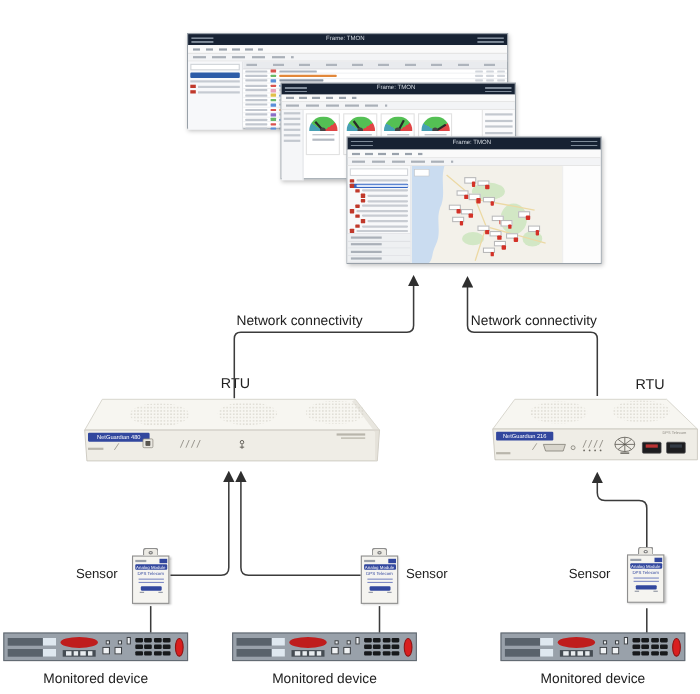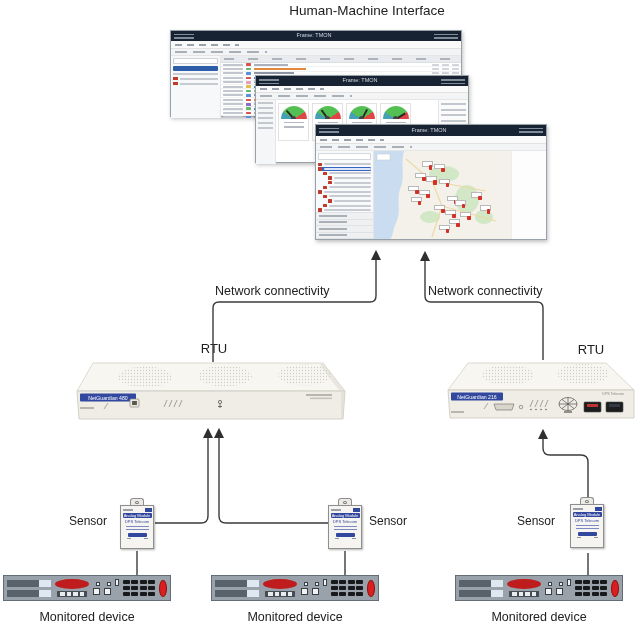--- a/index.html
+++ b/index.html
@@ -110,21 +110,20 @@
   .rknob{width:17px;height:17px;border-radius:50%;background:#d91f1f;border:1.5px solid #8e1414;box-sizing:border-box;}
 
   
   svg.rtu{position:absolute;z-index:2;overflow:visible;}
 </style>
 </head>
 <body>
 
 <div class="canvas">
 
-  <div class="dlabel center" style="left:217px;top:3px;width:300px;font-size:13.5px;">Human-Machine Interface</div>
 
   <svg class="wires" width="636" height="631">
     <defs>
       <marker id="ah" viewBox="0 0 10 10" refX="8" refY="5" markerWidth="7.5" markerHeight="7.5" orient="auto">
         <path d="M0,0 L10,5 L0,10 z" fill="#2f2f2f"></path>
       </marker>
     </defs>
     <g stroke="#3b3b3b" stroke-width="1.4" fill="none">
       <path d="M213,362 L213,308 Q213,302 219,302 L370,302 Q376,302 376,296 L376,252" marker-end="url(#ah)"></path>
       <path d="M543,360 L543,308 Q543,302 537,302 L431,302 Q425,302 425,296 L425,253" marker-end="url(#ah)"></path>

